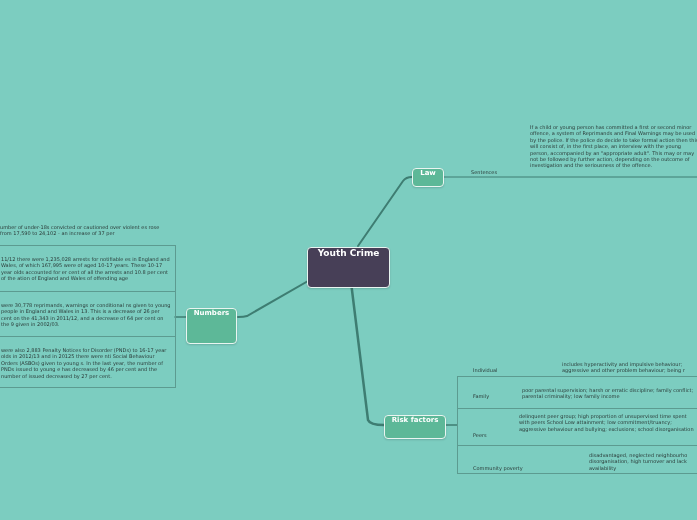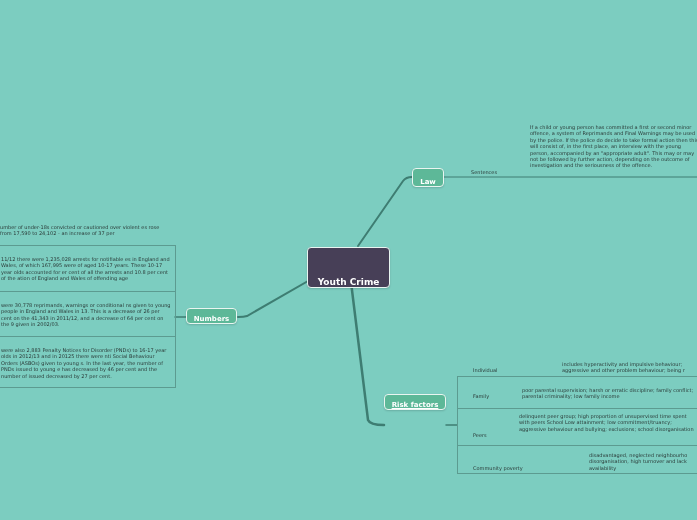--- a/index.html
+++ b/index.html
@@ -7,21 +7,21 @@
     width: 697px; height: 520px; overflow: hidden; position: relative;
     background: #7ccdc0;
     font-family: "DejaVu Sans", sans-serif;
   }
   .canvas { position: absolute; left: 0; top: 0; width: 697px; height: 520px; }
   svg.links { position: absolute; left: 0; top: 0; }
   .node {
     position: absolute; box-sizing: border-box;
     border: 1.5px solid #e9f5f1; border-radius: 4px;
     color: #ffffff; font-weight: bold; text-align: center;
-    display: flex; align-items: flex-end; justify-content: center;
+    display: flex; align-items: flex-start; justify-content: center;
     box-shadow: 0 1px 2px rgba(0,0,0,0.15);
   }
   .root { background: #473f57; font-size: 9px; }
   .main { background: #5db898; font-size: 7px; }
   .label { position: absolute; font-size: 5px; color: #2b3b38; white-space: nowrap; }
   .txt { position: absolute; font-size: 5px; line-height: 6.4px; color: #2b3b38; }
   .box { position: absolute; box-sizing: border-box; border: 1px solid #5c9b90; }
 </style>
 </head>
 <body>
@@ -47,35 +47,35 @@
   <div class="node root" style="left:307px; top:247px; width:83px; height:41px;">
     <span>Youth Crime</span>
   </div>
 
   <div class="node main" style="left:412px; top:168px; width:32px; height:19px;">
     <span>Law</span>
   </div>
   <div class="label" style="left:471px; top:169px;">Sentences</div>
   <div class="txt" style="left:530px; top:124px; width:170px; overflow:hidden; height:52px;">If a child or young person has committed a first or second minor offence, a system of Reprimands and Final Warnings may be used by the police. If the police do decide to take formal action then this will consist of, in the first place, an interview with the young person, accompanied by an "appropriate adult". This may or may not be followed by further action, depending on the outcome of investigation and the seriousness of the offence.</div>
 
-  <div class="node main" style="left:186px; top:308px; width:51px; height:16px;">
+  <div class="node main" style="left:186px; top:308px; width:51px; height:36px;">
     <span>Numbers</span>
   </div>
   <div class="txt" style="left:0; top:224px; width:165px; height:14px; overflow:hidden;">umber of under-18s convicted or cautioned over violent es rose from 17,590 to 24,102 - an increase of 37 per</div>
   <div class="box" style="left:-2px; top:245px; width:178px; height:47px;">
     <div class="txt" style="left:2px; top:10px; width:170px;">11/12 there were 1,235,028 arrests for notifiable es in England and Wales, of which 167,995 were of aged 10-17 years. These 10-17 year olds accounted for er cent of all the arrests and 10.8 per cent of the ation of England and Wales of offending age</div>
   </div>
   <div class="box" style="left:-2px; top:291px; width:178px; height:46px;">
     <div class="txt" style="left:2px; top:10px; width:170px;"> were 30,778 reprimands, warnings or conditional ns given to young people in England and Wales in 13. This is a decrease of 26 per cent on the 41,343 in 2011/12, and a decrease of 64 per cent on the 9 given in 2002/03.</div>
   </div>
   <div class="box" style="left:-2px; top:336px; width:178px; height:52px;">
     <div class="txt" style="left:2px; top:10px; width:170px;"> were also 2,883 Penalty Notices for Disorder (PNDs) to 16-17 year olds in 2012/13 and in 20125 there were nti Social Behaviour Orders (ASBOs) given to young s. In the last year, the number of PNDs issued to young e has decreased by 46 per cent and the number of issued decreased by 27 per cent.</div>
   </div>
 
-  <div class="node main" style="left:384px; top:394px; width:62px; height:16px;text-decoration:underline;">
+  <div class="node main" style="left:384px; top:415px; width:62px; height:24px;">
     <span>Risk factors</span>
   </div>
 
   <div class="label" style="left:473px; top:367px;">Individual</div>
   <div class="txt" style="left:562px; top:361px; width:140px; height:13px; overflow:hidden; white-space:nowrap;">
     <span style="white-space:normal; display:block; width:140px;">includes hyperactivity and impulsive behaviour; aggressive and other problem behaviour; being r</span>
   </div>
 
   <div class="box" style="left:457px; top:376px; width:245px; height:33px;"></div>
   <div class="label" style="left:473px; top:393px;">Family</div>

